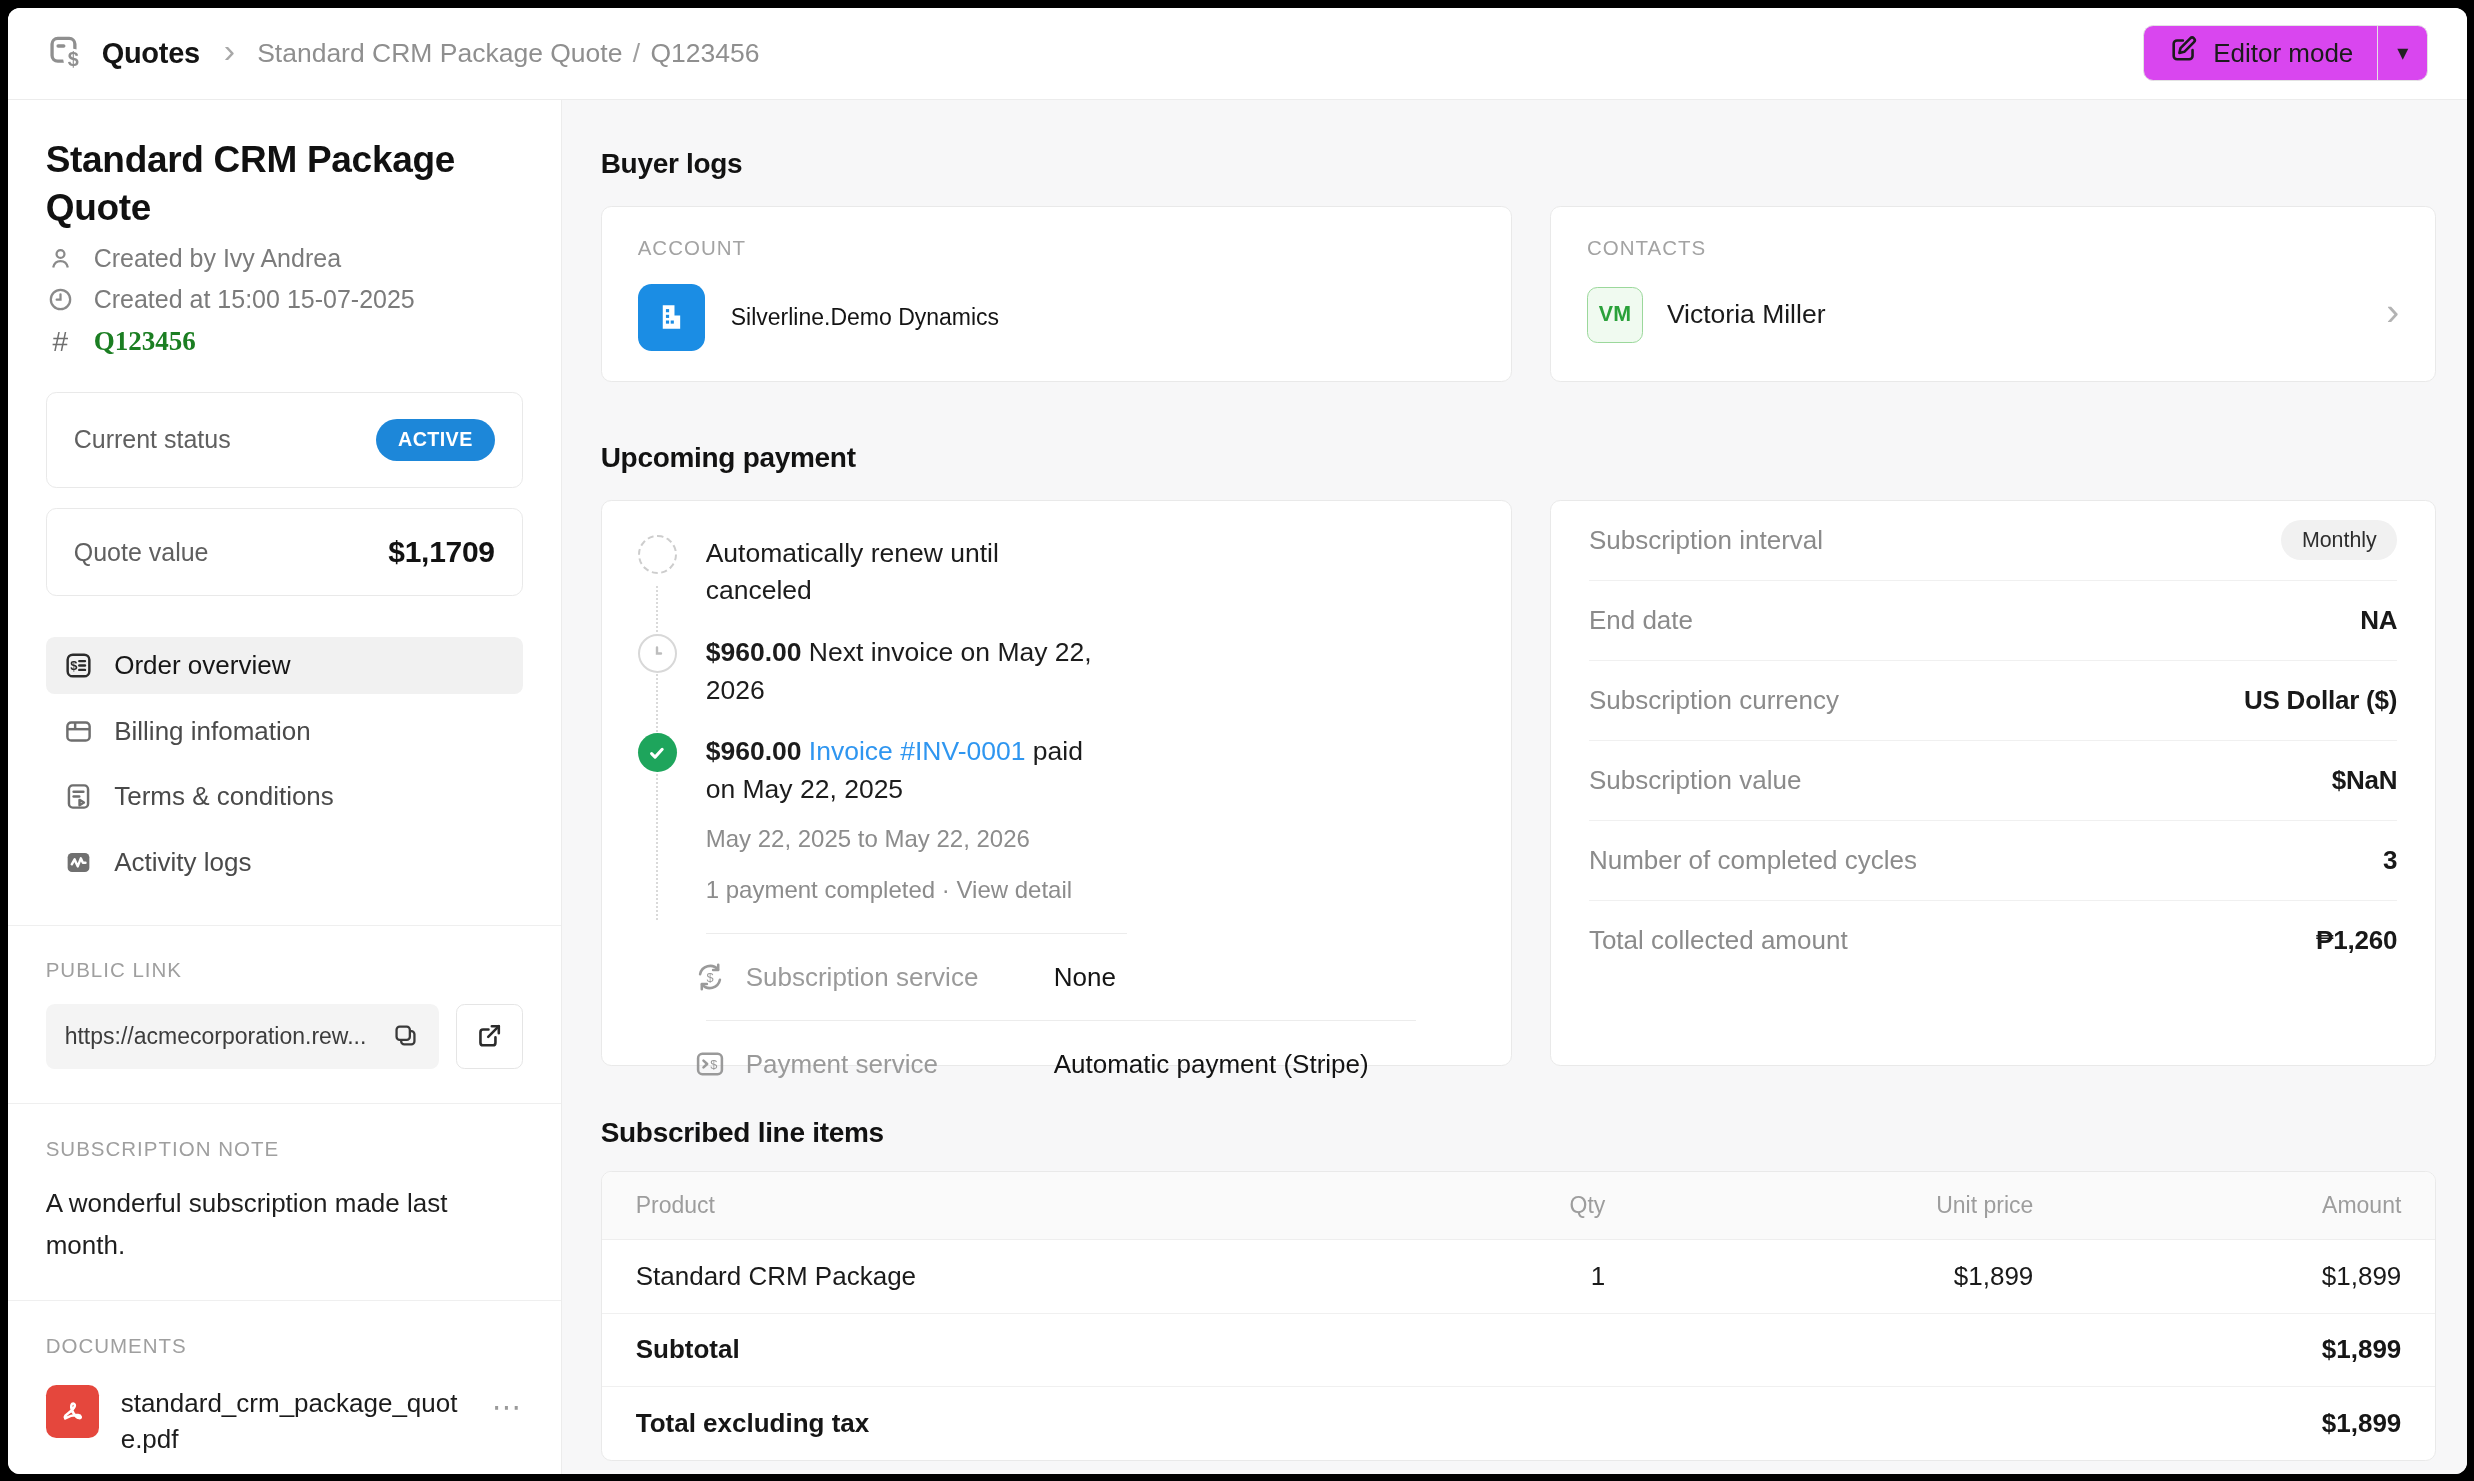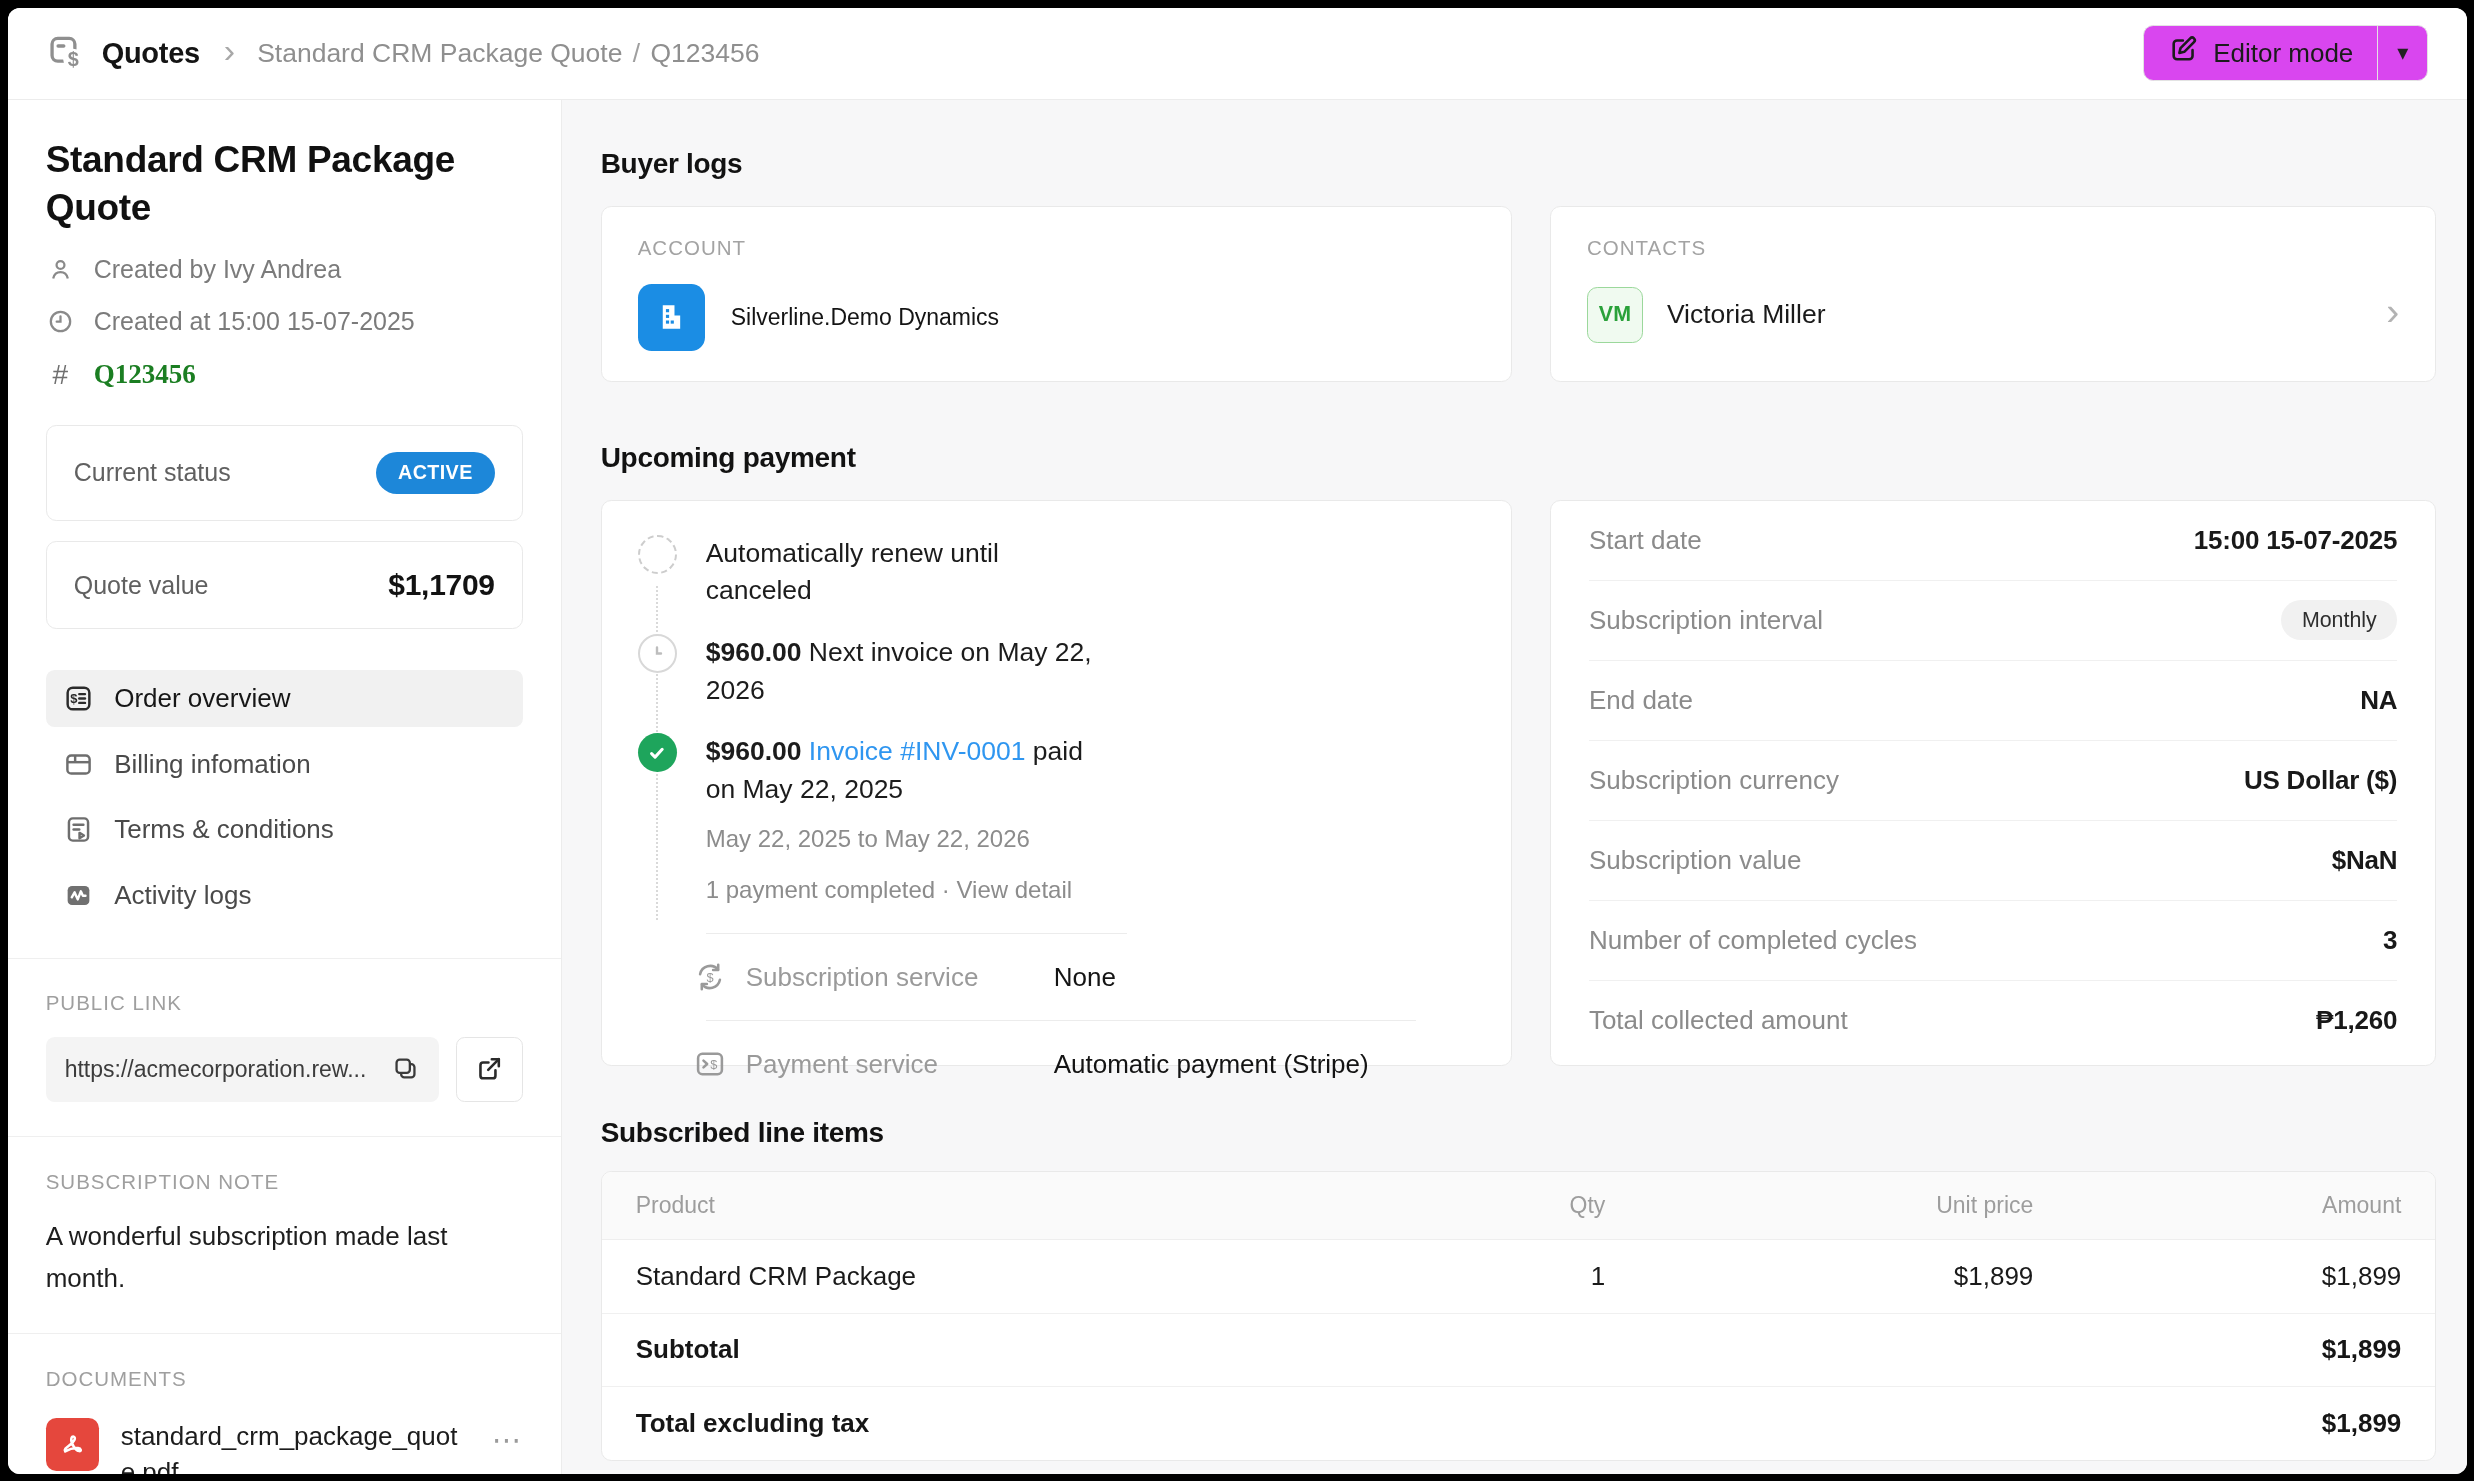--- a/index.html
+++ b/index.html
@@ -17,21 +17,21 @@
   .editor-btn { margin-left:auto; height:56px; display:flex; align-items:stretch; border:1.7px solid #e3e3e3; border-radius:10.3px; overflow:hidden; background:#d946ef; }
   .editor-main { display:flex; align-items:center; gap:13.7px; padding:0 24px; cursor:pointer; }
   .editor-main span { font-size:26px; color:#1b1b1b; font-weight:500; }
   .editor-caret { width:50px; border-left:1.7px solid #e3e3e3; display:flex; align-items:center; justify-content:center; font-size:22px; color:#222; cursor:pointer; }
 
   .body { flex:1; display:flex; min-height:0; }
 
   
   .sidebar { width:554px; flex:none; background:#fff; border-right:1.7px solid #ececec; padding:36px 38px 0; overflow:hidden; }
   .sb-title { font-size:37px; line-height:1.3; font-weight:700; color:#111; letter-spacing:-0.3px; }
-  .sb-meta { display:flex; align-items:center; gap:19px; margin-top:23px; color:#7b7b7b; font-size:25px; }
+  .sb-meta { display:flex; align-items:center; gap:19px; margin-top:12px; color:#7b7b7b; font-size:25px; }
   .sb-meta:first-of-type { margin-top:29px; }
   .sb-meta .ic { width:29px; height:29px; flex:none; display:flex; align-items:center; justify-content:center; }
   .hash { font-size:28px; color:#6f6f6f; width:29px; text-align:center; }
   .qnum { font-family:"Liberation Serif","DejaVu Serif",serif; font-weight:700; font-size:27px; color:#1b7e22; }
   .sb-card { border:1.7px solid #e9e9e9; border-radius:10.3px; padding:26px 27px; display:flex; justify-content:space-between; align-items:center; margin-top:20.5px; }
   .sb-card.first { margin-top:34px; }
   .sb-card .lbl { font-size:25px; color:#606060; }
   .badge-active { background:#1d87d9; color:#fff; font-size:19.7px; font-weight:700; letter-spacing:0.4px; padding:9.4px 22px; border-radius:855px; }
   .qvalue { font-size:30px; font-weight:700; color:#121212; letter-spacing:-0.3px; }
   .sb-nav { margin-top:41px; display:flex; flex-direction:column; gap:8.6px; }
@@ -354,24 +354,20 @@
                 <text x="14.6" y="15.6" font-size="9" fill="#9a9a9a" stroke="none" text-anchor="middle" font-family="Liberation Sans, DejaVu Sans, sans-serif">$</text>
               </svg>
             </span>
             <span class="svc-label">Payment service</span>
             <span class="svc-value">Automatic payment (Stripe)</span>
           </div>
         </div>
 
         <div class="card detail-card">
           <div class="d-row">
-            <span class="d-label">Start date</span>
-            <span class="d-value">15:00 15-07-2025</span>
-          </div>
-          <div class="d-row">
             <span class="d-label">Subscription interval</span>
             <span class="pill">Monthly</span>
           </div>
           <div class="d-row">
             <span class="d-label">End date</span>
             <span class="d-value">NA</span>
           </div>
           <div class="d-row">
             <span class="d-label">Subscription currency</span>
             <span class="d-value">US Dollar ($)</span>

